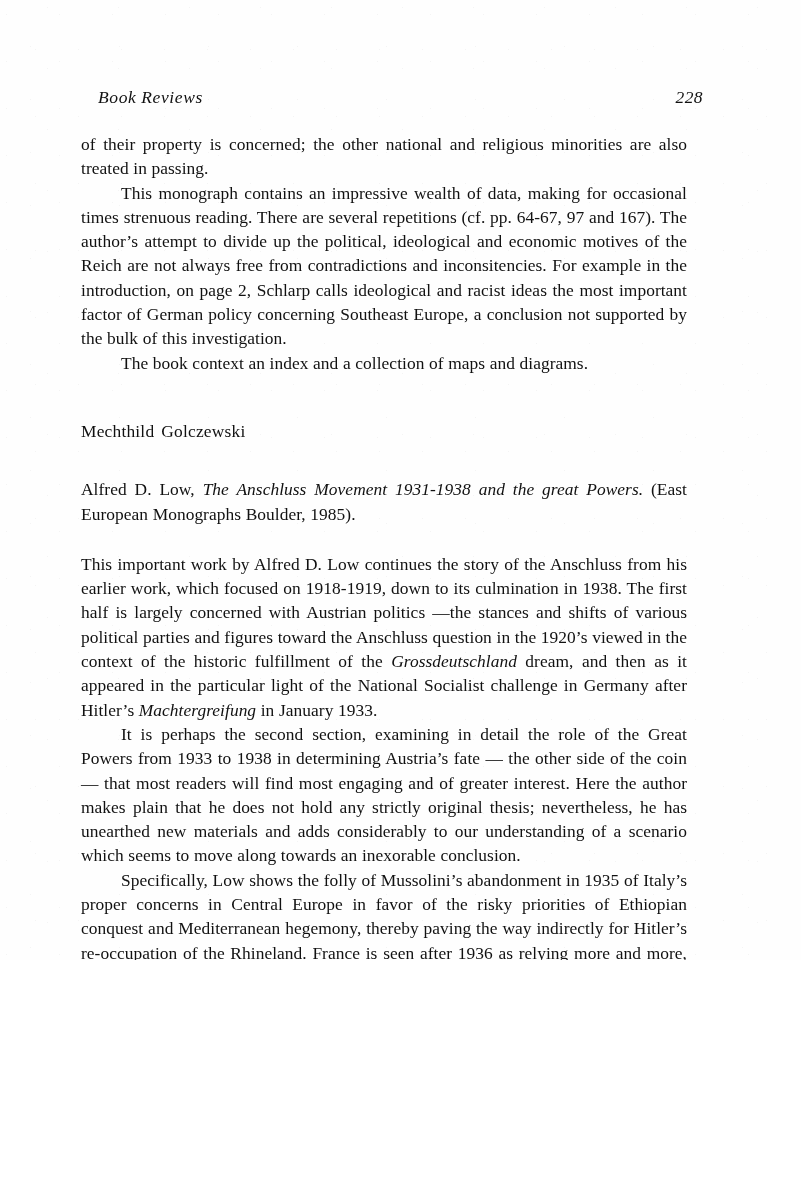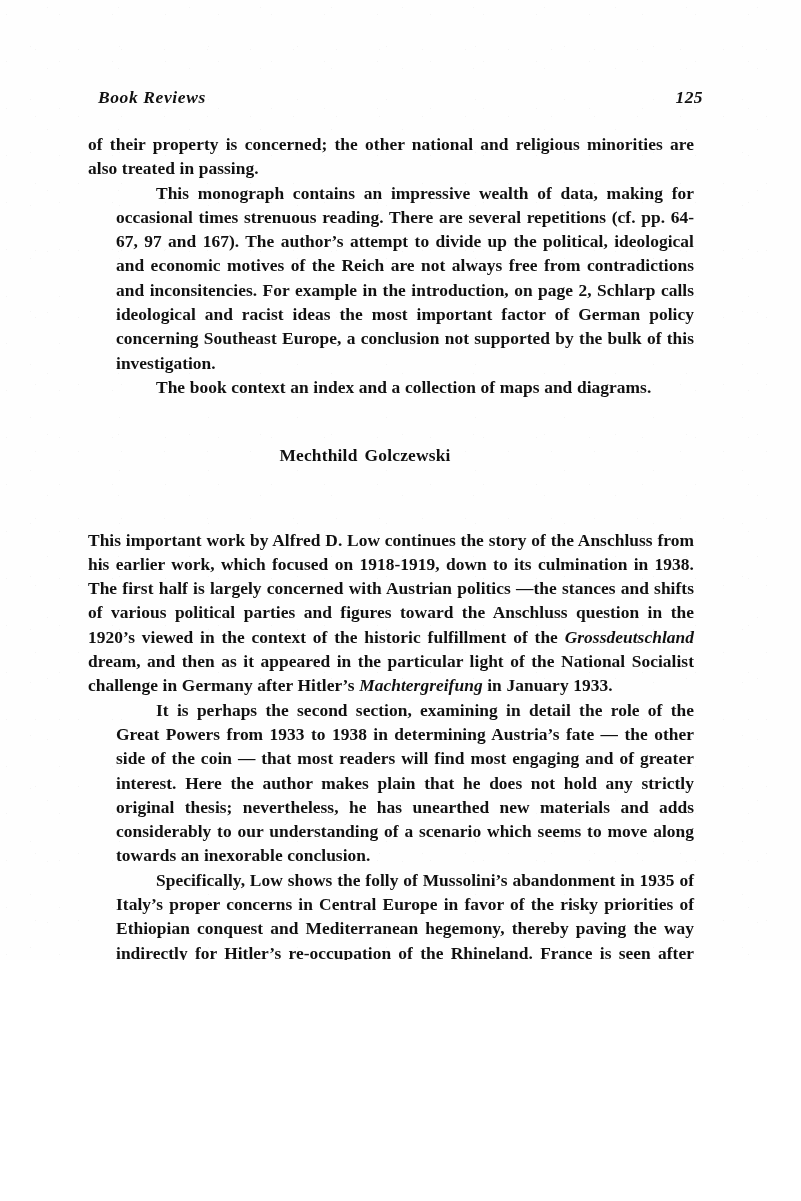--- a/index.html
+++ b/index.html
@@ -9,21 +9,20 @@
   }
   .page {
     position: relative;
     width: 801px;
     height: 960px;
     margin: 0 auto;
     background: #fefefe;
     overflow: hidden;
     font-family: "Liberation Serif", "DejaVu Serif", serif;
     color: #111111;
-    font-weight: bold;
     -webkit-font-smoothing: antialiased;
   }
   
   .running-head {
     position: absolute;
     left: 98px;
     top: 87px;
     width: 605px;
     display: flex;
     align-items: baseline;
@@ -36,54 +35,53 @@
     font-style: italic;
     letter-spacing: 0.6px;
   }
   .running-head .head-folio {
     font-style: italic;
     letter-spacing: 0.4px;
   }
   
   .column {
     position: absolute;
-    left: 88px;
+    left: 81px;
     top: 132px;
     width: 606px;
   }
   p.para {
     margin: 0;
     font-size: 17.4px;
     line-height: 24.3px;
     text-align: justify;
     text-justify: inter-word;
     letter-spacing: 0.05px;
     word-spacing: 0.2px;
     hyphens: none;
   }
   p.indent {
     text-indent: 40px;
-    margin-left: 28px;
   }
   p.noindent {
     text-indent: 0;
   }
   .gap-sig {
     height: 44px;
   }
   .gap-cite {
     height: 34px;
   }
   .gap-body {
     height: 26px;
   }
   
   .signature {
     margin: 0;
-    text-align: center;
+    text-align: left;
     padding-right: 52px;
     font-size: 17.4px;
     line-height: 24.3px;
     letter-spacing: 0.2px;
     word-spacing: 2.5px;
   }
   .signature div {
     white-space: nowrap;
   }
   em.title-italic {
@@ -103,39 +101,40 @@
     background-size: 53px 47px, 71px 61px, 43px 67px, 89px 53px;
   }
 </style>
 </head>
 <body>
 
 <div class="page">
 
   <div class="running-head">
     <span class="head-title">Book Reviews</span>
-    <span class="head-folio">125</span>
+    <span class="head-folio">228</span>
   </div>
 
   <div class="column">
 
     <p class="para noindent">of their property is concerned; the other national and religious minorities are also treated in passing.</p>
 
     <p class="para indent">This monograph contains an impressive wealth of data, making for occasional times strenuous reading. There are several repetitions (cf. pp. 64-67, 97 and 167). The author’s attempt to divide up the political, ideological and economic motives of the Reich are not always free from contradictions and inconsitencies. For example in the introduction, on page 2, Schlarp calls ideological and racist ideas the most important factor of German policy concerning Southeast Europe, a conclusion not supported by the bulk of this investigation.</p>
 
     <p class="para indent">The book context an index and a collection of maps and diagrams.</p>
 
     <div class="gap-sig"></div>
 
     <div class="signature">
       <div>Mechthild Golczewski</div>
     </div>
 
     <div class="gap-cite"></div>
 
+    <p class="para noindent"><span>Alfred D. Low, </span><em class="title-italic">The Anschluss Movement 1931-1938 and the great Powers.</em><span> (East European Monographs Boulder, 1985).</span></p>
 
     <div class="gap-body"></div>
 
     <p class="para noindent"><span>This important work by Alfred D. Low continues the story of the Anschluss from his earlier work, which focused on 1918-1919, down to its culmination in 1938. The first half is largely concerned with Austrian politics —the stances and shifts of various political parties and figures toward the Anschluss question in the 1920’s viewed in the context of the historic fulfillment of the </span><em class="title-italic">Grossdeutschland</em><span> dream, and then as it appeared in the particular light of the National Socialist challenge in Germany after Hitler’s </span><em class="title-italic">Machtergreifung</em><span> in January 1933.</span></p>
 
     <p class="para indent">It is perhaps the second section, examining in detail the role of the Great Powers from 1933 to 1938 in determining Austria’s fate — the other side of the coin — that most readers will find most engaging and of greater interest. Here the author makes plain that he does not hold any strictly original thesis; nevertheless, he has unearthed new materials and adds considerably to our understanding of a scenario which seems to move along towards an inexorable conclusion.</p>
 
     <p class="para indent">Specifically, Low shows the folly of Mussolini’s abandonment in 1935 of Italy’s proper concerns in Central Europe in favor of the risky priorities of Ethiopian conquest and Mediterranean hegemony, thereby paving the way indirectly for Hitler’s re-occupation of the Rhineland. France is seen after 1936 as relying more and more, as we know, on Britain, outmaneuvered by Germany in maintaining its Eastern European alliances, and increasingly focused on a static defense of French home territory. Britain, Low reminds us, had settled on appeasement even before Chamberlain. The mixed signals sent throughout the period regarding possible</p>
 
   </div>

